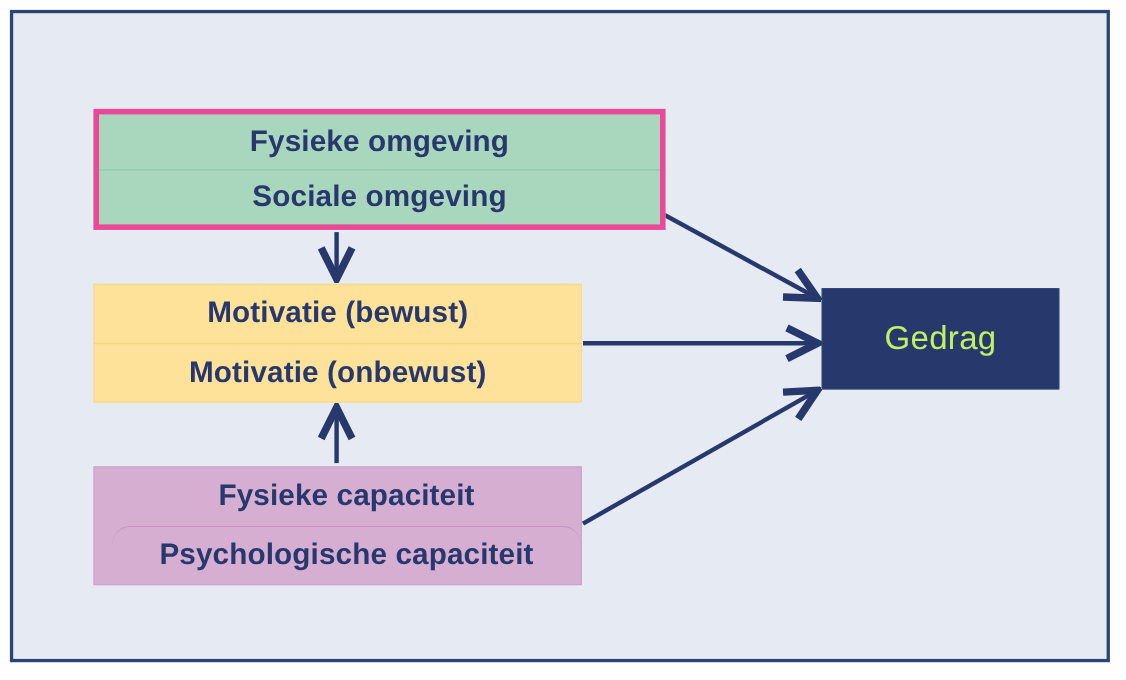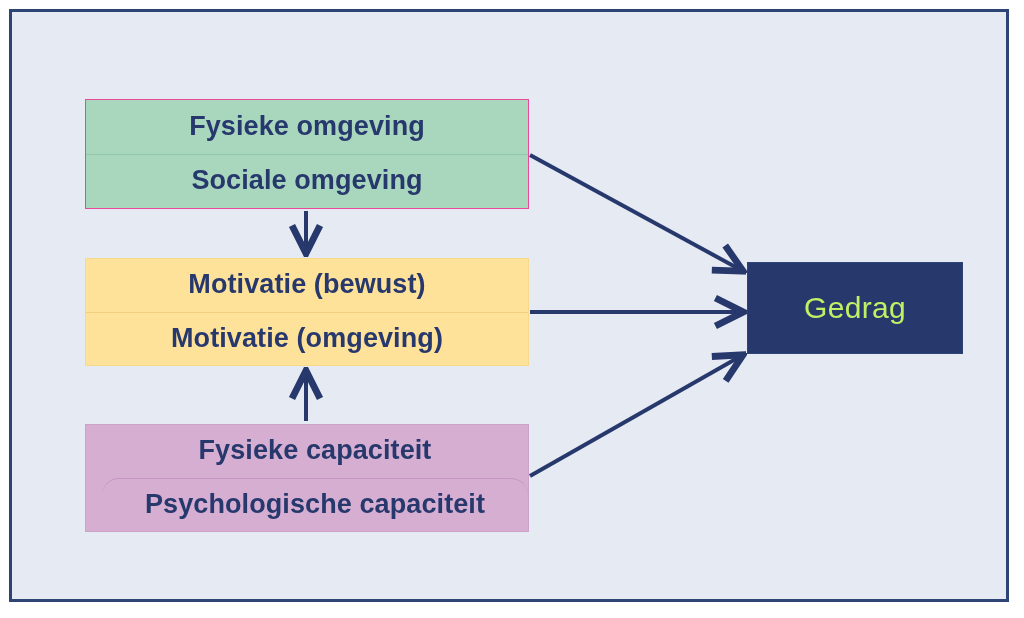--- a/index.html
+++ b/index.html
@@ -53,24 +53,24 @@
     font-weight: bold;
     font-size: 27px;
     letter-spacing: 0.1px;
     line-height: 1.1;
     white-space: nowrap;
   }
   
   #box-environment {
     left: 85px;
     top: 99px;
-    width: 444px;
+    width: 520px;
     height: 110px;
     background: #a9d7bd;
-    border: 1px solid #ec4899;
+    border: 5px solid #ec4899;
   }
   #box-environment .group-row + .group-row {
     border-top: 1px solid #8fc7a7;
   }
   
   #box-motivation {
     left: 85px;
     top: 258px;
     width: 444px;
     height: 108px;
@@ -146,21 +146,21 @@
     <div class="group-row">
       <span>Sociale omgeving</span>
     </div>
   </div>
 
   <div class="group-box" id="box-motivation">
     <div class="group-row">
       <span>Motivatie (bewust)</span>
     </div>
     <div class="group-row">
-      <span>Motivatie (omgeving)</span>
+      <span>Motivatie (onbewust)</span>
     </div>
   </div>
 
   <div class="group-box" id="box-capacity">
     <div class="group-row">
       <span>Fysieke capaciteit</span>
     </div>
     <div class="group-row">
       <span>Psychologische capaciteit</span>
     </div>

